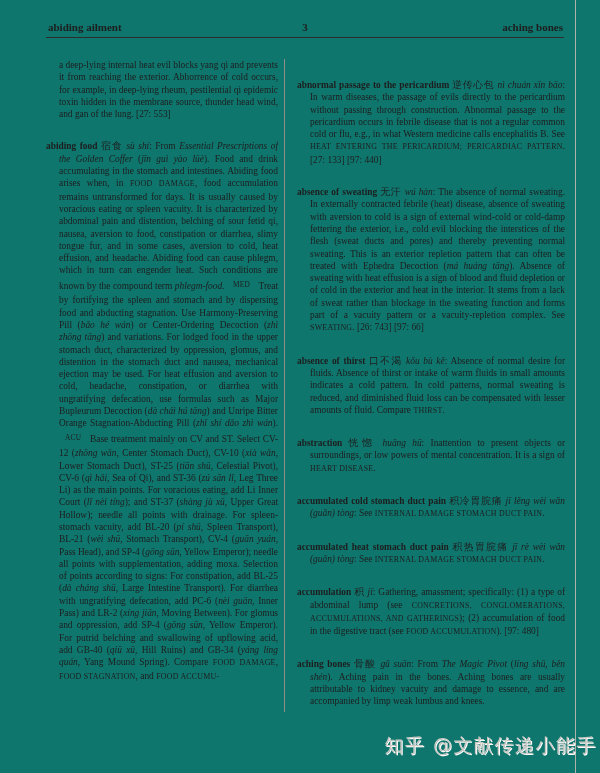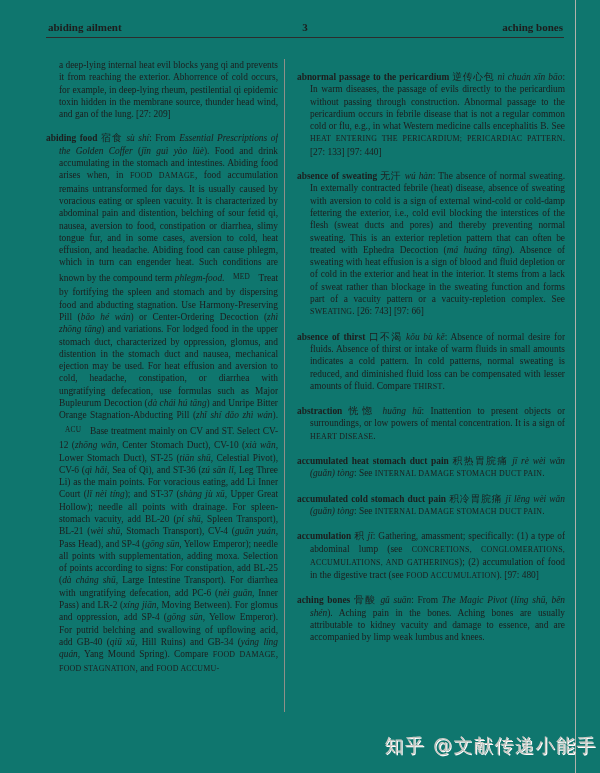--- a/index.html
+++ b/index.html
@@ -24,21 +24,21 @@
     position:absolute; top:59px; left:46px; width:522px; height:660px;
     display:flex; align-items:flex-start;
   }
   .col {
     text-align:justify; font-size:9.4px; line-height:12.3px;
     overflow:hidden; height:656px;
   }
   .col-left  { width:232px; }
   .divider   { width:1px; height:653px; background:#8f8f88; margin-left:6px; }
   .col-right { width:268px; margin-left:12px; }
-  p.entry        { padding-left:13px; text-indent:-13px; margin-top:12px; }
+  p.entry        { padding-left:13px; text-indent:-13px; margin-top:20px; }
   p.continuation { padding-left:13px; text-indent:0;     margin-top:0; }
   .hw  { font-weight:bold; }
   .cn  { font-size:9.8px; }
   .i   { font-style:italic; }
   .sc  { font-size:7.9px; letter-spacing:0.25px; }
   .box {
     display:inline-block; border:4px solid #0f766e;
     font-size:7.3px; line-height:8.6px; letter-spacing:0.3px;
     padding:0.5px 2px; text-indent:0; vertical-align:1px;
   }
@@ -61,31 +61,31 @@
 <div class="page">
 
   <div class="header">
     <span class="h-left">abiding ailment</span>
     <span class="h-page">3</span>
     <span class="h-right">aching bones</span>
   </div>
 
   <div class="body">
     <div class="col col-left">
-        <p class="continuation"><span>a deep-lying internal heat evil blocks yang qi and prevents it from reaching the exterior. Abhorrence of cold occurs, for example, in deep-lying rheum, pestilential qi epidemic toxin hidden in the membrane source, thunder head wind, and gan of the lung. [27: 209]</span></p>
+        <p class="continuation"><span>a deep-lying internal heat evil blocks yang qi and prevents it from reaching the exterior. Abhorrence of cold occurs, for example, in deep-lying rheum, pestilential qi epidemic toxin hidden in the membrane source, thunder head wind, and gan of the lung. [27: 553]</span></p>
         <p class="entry"><span class="hw">abiding food </span><span class="cn">宿食 </span><span class="i">sù shí</span><span>: From </span><span class="i">Essential Prescriptions of the Golden Coffer</span><span> (</span><span class="i">jīn guì yào lüè</span><span>). Food and drink accumulating in the stomach and intestines. Abiding food arises when, in </span><span class="sc">FOOD DAMAGE</span><span>, food accumulation remains untransformed for days. It is usually caused by voracious eating or spleen vacuity. It is characterized by abdominal pain and distention, belching of sour fetid qi, nausea, aversion to food, constipation or diarrhea, slimy tongue fur, and in some cases, aversion to cold, heat effusion, and headache. Abiding food can cause phlegm, which in turn can engender heat. Such conditions are known by the compound term </span><span class="i">phlegm-food.</span><span> </span><span class="box">MED</span><span> Treat by fortifying the spleen and stomach and by dispersing food and abducting stagnation. Use Harmony-Preserving Pill (</span><span class="i">bǎo hé wán</span><span>) or Center-Ordering Decoction (</span><span class="i">zhì zhōng tāng</span><span>) and variations. For lodged food in the upper stomach duct, characterized by oppression, glomus, and distention in the stomach duct and nausea, mechanical ejection may be used. For heat effusion and aversion to cold, headache, constipation, or diarrhea with ungratifying defecation, use formulas such as Major Bupleurum Decoction (</span><span class="i">dà chái hú tāng</span><span>) and Unripe Bitter Orange Stagnation-Abducting Pill (</span><span class="i">zhǐ shí dǎo zhì wán</span><span>). </span><span class="box">ACU</span><span> Base treatment mainly on CV and ST. Select CV-12 (</span><span class="i">zhōng wǎn</span><span>, Center Stomach Duct), CV-10 (</span><span class="i">xià wǎn</span><span>, Lower Stomach Duct), ST-25 (</span><span class="i">tiān shū</span><span>, Celestial Pivot), CV-6 (</span><span class="i">qì hǎi</span><span>, Sea of Qi), and ST-36 (</span><span class="i">zú sān lǐ</span><span>, Leg Three Li) as the main points. For voracious eating, add Li Inner Court (</span><span class="i">lǐ nèi tíng</span><span>); and ST-37 (</span><span class="i">shàng jù xū</span><span>, Upper Great Hollow); needle all points with drainage. For spleen-stomach vacuity, add BL-20 (</span><span class="i">pí shū</span><span>, Spleen Transport), BL-21 (</span><span class="i">wèi shū</span><span>, Stomach Transport), CV-4 (</span><span class="i">guān yuán</span><span>, Pass Head), and SP-4 (</span><span class="i">gōng sūn</span><span>, Yellow Emperor); needle all points with supplementation, adding moxa. Selection of points according to signs: For constipation, add BL-25 (</span><span class="i">dà cháng shū</span><span>, Large Intestine Transport). For diarrhea with ungratifying defecation, add PC-6 (</span><span class="i">nèi guān</span><span>, Inner Pass) and LR-2 (</span><span class="i">xíng jiān</span><span>, Moving Between). For glomus and oppression, add SP-4 (</span><span class="i">gōng sūn</span><span>, Yellow Emperor). For putrid belching and swallowing of upflowing acid, add GB-40 (</span><span class="i">qiū xū</span><span>, Hill Ruins) and GB-34 (</span><span class="i">yáng líng quán</span><span>, Yang Mound Spring). Compare </span><span class="sc">FOOD DAMAGE</span><span>, </span><span class="sc">FOOD STAGNATION</span><span>, and </span><span class="sc">FOOD ACCUMU-</span></p>
       </div>
     <div class="divider"></div>
     <div class="col col-right">
         <p class="entry"><span class="hw">abnormal passage to the pericardium </span><span class="cn">逆传心包 </span><span class="i">nì chuán xīn bāo</span><span>: In warm diseases, the passage of evils directly to the pericardium without passing through construction. Abnormal passage to the pericardium occurs in febrile disease that is not a regular common cold or flu, e.g., in what Western medicine calls encephalitis B. See </span><span class="sc">HEAT ENTERING THE PERICARDIUM; PERICARDIAC PATTERN</span><span>. [27: 133] [97: 440]</span></p>
         <p class="entry"><span class="hw">absence of sweating </span><span class="cn">无汗 </span><span class="i">wú hàn</span><span>: The absence of normal sweating. In externally contracted febrile (heat) disease, absence of sweating with aversion to cold is a sign of external wind-cold or cold-damp fettering the exterior, i.e., cold evil blocking the interstices of the flesh (sweat ducts and pores) and thereby preventing normal sweating. This is an exterior repletion pattern that can often be treated with Ephedra Decoction (</span><span class="i">má huáng tāng</span><span>). Absence of sweating with heat effusion is a sign of blood and fluid depletion or of cold in the exterior and heat in the interior. It stems from a lack of sweat rather than blockage in the sweating function and forms part of a vacuity pattern or a vacuity-repletion complex. See </span><span class="sc">SWEATING</span><span>. [26: 743] [97: 66]</span></p>
         <p class="entry"><span class="hw">absence of thirst </span><span class="cn">口不渴 </span><span class="i">kǒu bù kě</span><span>: Absence of normal desire for fluids. Absence of thirst or intake of warm fluids in small amounts indicates a cold pattern. In cold patterns, normal sweating is reduced, and diminished fluid loss can be compensated with lesser amounts of fluid. Compare </span><span class="sc">THIRST</span><span>.</span></p>
         <p class="entry"><span class="hw">abstraction </span><span class="cn">恍惚 </span><span class="i">huǎng hū</span><span>: Inattention to present objects or surroundings, or low powers of mental concentration. It is a sign of </span><span class="sc">HEART DISEASE</span><span>.</span></p>
+        <p class="entry"><span class="hw">accumulated cold stomach duct pain </span><span class="cn">积冷胃脘痛 </span><span class="i">jī lěng wèi wǎn (guǎn) tòng</span><span>: See </span><span class="sc">INTERNAL DAMAGE STOMACH DUCT PAIN</span><span>.</span></p>
         <p class="entry"><span class="hw">accumulated heat stomach duct pain </span><span class="cn">积热胃脘痛 </span><span class="i">jī rè wèi wǎn (guǎn) tòng</span><span>: See </span><span class="sc">INTERNAL DAMAGE STOMACH DUCT PAIN</span><span>.</span></p>
-        <p class="entry"><span class="hw">accumulated cold stomach duct pain </span><span class="cn">积冷胃脘痛 </span><span class="i">jī lěng wèi wǎn (guǎn) tòng</span><span>: See </span><span class="sc">INTERNAL DAMAGE STOMACH DUCT PAIN</span><span>.</span></p>
         <p class="entry"><span class="hw">accumulation </span><span class="cn">积 </span><span class="i">jī</span><span>: Gathering, amassment; specifically: (1) a type of abdominal lump (see </span><span class="sc">CONCRETIONS, CONGLOMERATIONS, ACCUMULATIONS, AND GATHERINGS</span><span>); (2) accumulation of food in the digestive tract (see </span><span class="sc">FOOD ACCUMULATION</span><span>). [97: 480]</span></p>
         <p class="entry"><span class="hw">aching bones </span><span class="cn">骨酸 </span><span class="i">gǔ suān</span><span>: From </span><span class="i">The Magic Pivot</span><span> (</span><span class="i">líng shū, běn shén</span><span>). Aching pain in the bones. Aching bones are usually attributable to kidney vacuity and damage to essence, and are accompanied by limp weak lumbus and knees.</span></p>
       </div>
   </div>
 
   <div class="edge-line"></div>
 
   <div class="watermark">知乎 @文献传递小能手</div>
 
 </div>

